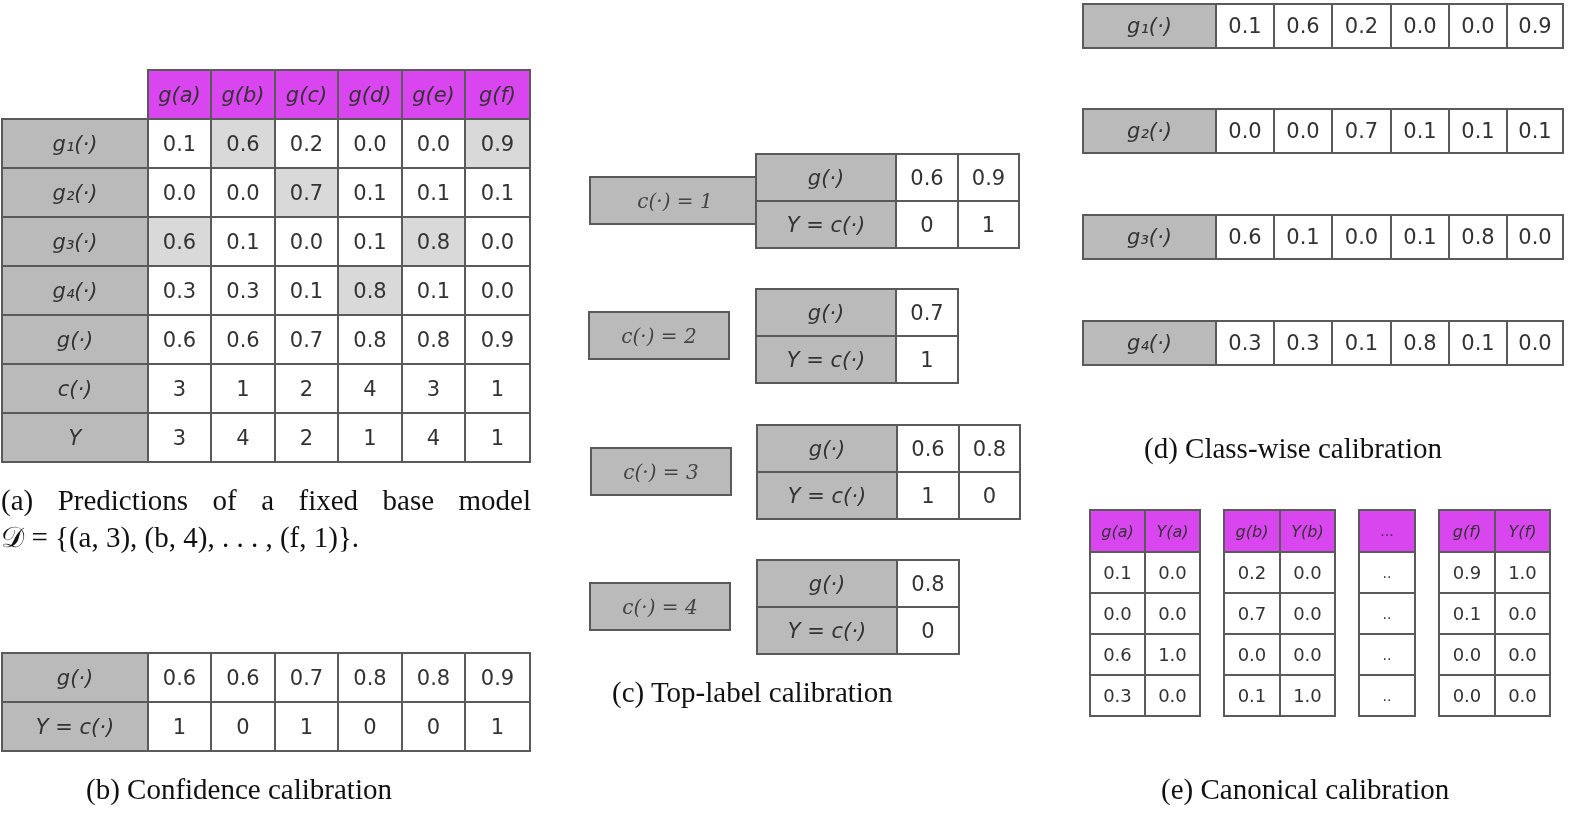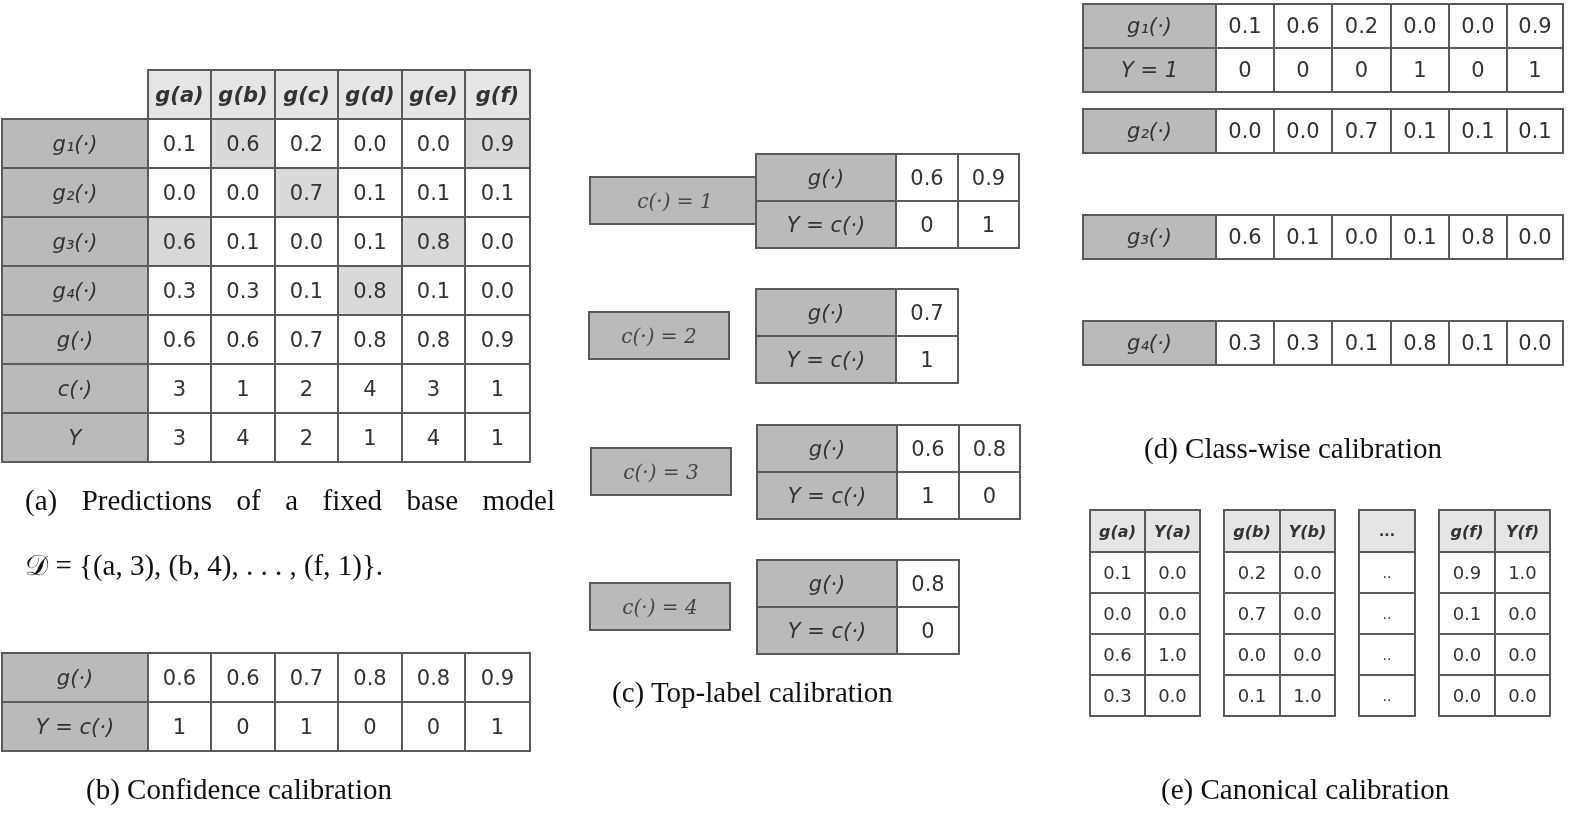--- a/index.html
+++ b/index.html
@@ -2,29 +2,29 @@
 <html><head>
 <meta charset="utf-8">
 <style>
   html, body { margin:0; padding:0; background:#ffffff; }
   body { width:1585px; height:817px; position:relative; overflow:hidden;
          font-family:"DejaVu Sans", sans-serif; color:#333; }
   table.t { border-collapse:collapse; position:absolute; table-layout:fixed; }
   table.t td { border:2px solid #5a5a5a; text-align:center; vertical-align:middle;
                font-family:"DejaVu Sans", sans-serif; font-size:21px; color:#333; padding:0; }
   td.hd { background:#bababa; font-family:"DejaVu Serif", serif; font-style:italic; color:#444; }
-  td.bh { background:#e5e5e5; font-family:"DejaVu Serif", serif; font-style:italic; font-weight:bold; color:#333; font-size:20px; }
+  td.bh { background:#d946ef; font-family:"DejaVu Serif", serif; font-style:italic; font-weight:normal; color:#333; font-size:20px; }
   td.hl { background:#d9d9d9; }
   .box { position:absolute; background:#bababa; border:2px solid #5a5a5a; box-sizing:border-box;
          display:flex; align-items:center; justify-content:center;
          font-family:"DejaVu Serif", serif; font-style:italic; font-size:20px; color:#444; }
   .cap { position:absolute; font-family:"Liberation Serif", serif; font-size:29px; color:#111; white-space:nowrap; }
   .capa { position:absolute; font-family:"Liberation Serif", serif; font-size:29px; color:#111; line-height:37px; width:530px; text-align:justify; text-align-last:justify; }
   .capa div { height:37px; }
-  .capa div.last { text-align-last:left;margin-top:28px; }
+  .capa div.last { text-align-last:left; }
 </style>
 </head>
 <body>
 
 <table class="t" style="left:1px; top:69px; width:528px;">
   <colgroup>
       <col style="width:146px">
       <col style="width:63px">
       <col style="width:64px">
       <col style="width:63px">
@@ -101,21 +101,21 @@
     <td>3</td>
     <td>4</td>
     <td>2</td>
     <td>1</td>
     <td>4</td>
     <td>1</td>
   </tr>
 </tbody>
   </table>
 
-<div class="capa" style="left:1px; top:482px;padding-left:24px;">
+<div class="capa" style="left:1px; top:482px;">
   <div>(a) Predictions of a fixed base model</div>
   <div class="last">𝒟 = {(a, 3), (b, 4), . . . , (f, 1)}.</div>
 </div>
 
 <table class="t" style="left:1px; top:652px; width:528px;">
   <colgroup>
       <col style="width:146px">
       <col style="width:63px">
       <col style="width:64px">
       <col style="width:63px">
@@ -238,29 +238,20 @@
   <tbody>
       <tr style="height:44px">
         <td class="hd">g₁(·)</td>
     <td>0.1</td>
         <td>0.6</td>
         <td>0.2</td>
         <td>0.0</td>
         <td>0.0</td>
         <td>0.9</td>
       </tr>
-  <tr style="height:44px">
-        <td class="hd">Y = 1</td>
-    <td>0</td>
-        <td>0</td>
-        <td>0</td>
-        <td>1</td>
-        <td>0</td>
-        <td>1</td>
-      </tr>
 </tbody>
   </table>
 <table class="t" style="left:1082px; top:108px; width:480px;">
   <colgroup>
       <col style="width:133px">
       <col style="width:58px">
       <col style="width:58px">
       <col style="width:59px">
       <col style="width:58px">
       <col style="width:58px">

